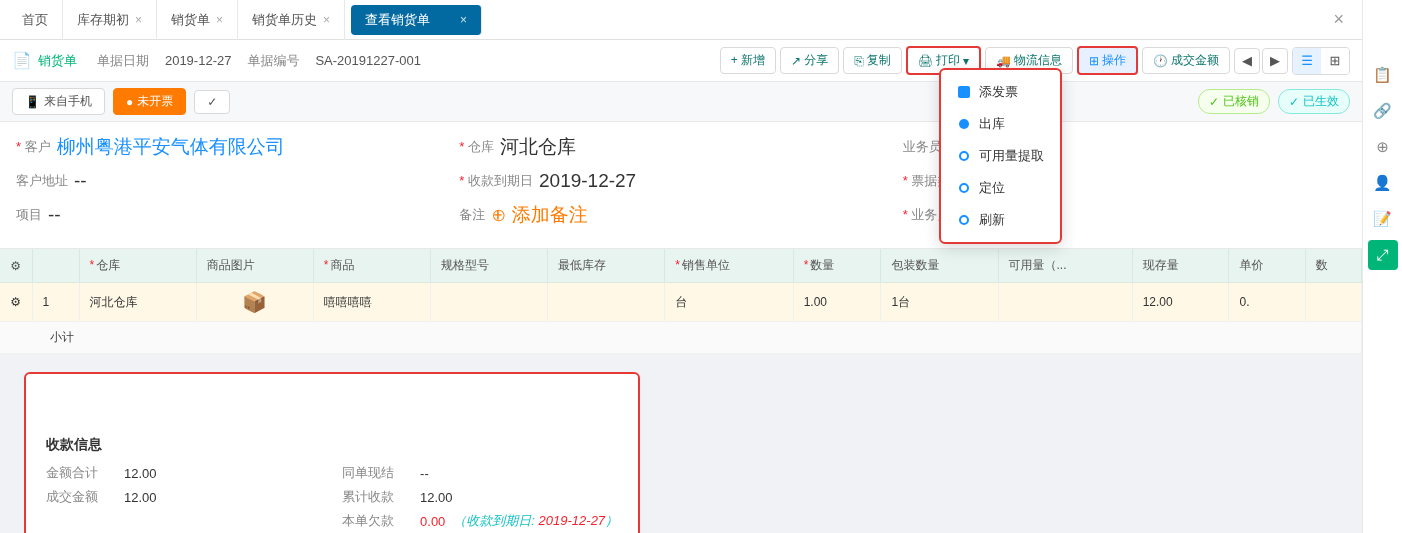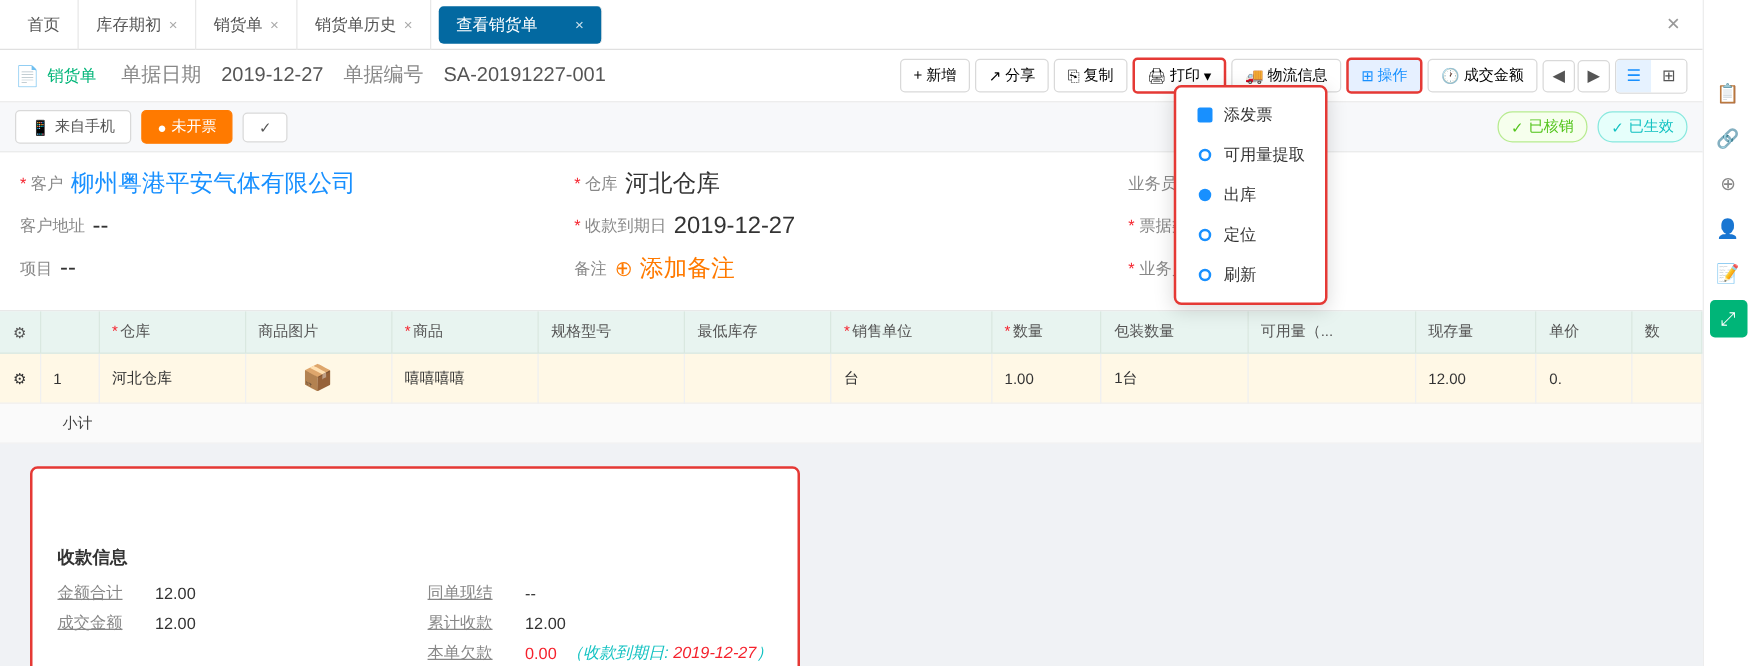--- a/index.html
+++ b/index.html
@@ -17,25 +17,25 @@
     .tab-item .close-btn { margin-left: 6px; color: #aaa; font-size: 12px; cursor: pointer; }
     .tab-item.green-tab { background: #0369a1; color: #fff; border-radius: 4px; margin: 0 6px; height: 30px; padding: 0 14px; gap: 24px; }
     .tab-bar-close { margin-left: auto; color: #999; font-size: 18px; cursor: pointer; padding: 0 10px; }
 
     
     .doc-toolbar {
       display: flex; align-items: center; background: #fff; padding: 6px 12px;
       border-bottom: 1px solid #e8e8e8; gap: 8px;
     }
     .doc-title { display: flex; align-items: center; gap: 6px; color: #00b578; font-size: 13px; font-weight: 500; margin-right: 12px; }
-    .doc-meta { display: flex; align-items: center; gap: 16px; font-size: 16px; color: #555; text-align: center; }
+    .doc-meta { display: flex; align-items: center; gap: 16px; font-size: 13px; color: #555; text-align: center; }
     .toolbar-right { margin-left: auto; display: flex; align-items: center; gap: 4px; }
     .toolbar-btn {
       display: flex; align-items: center; gap: 3px; padding: 4px 10px; border: 1px solid #d9d9d9;
-      border-radius: 4px; cursor: pointer; font-size: 12px; color: #000000; background: #fff; white-space: nowrap;
+      border-radius: 4px; cursor: pointer; font-size: 12px; color: #0f766e; background: #fff; white-space: nowrap;
     }
     .toolbar-btn.active-op { background: #e6f2ff; border-color: #1890ff; color: #1890ff; }
     .toolbar-btn.outlined-red { border: 2px solid #e53935; }
     .nav-arrows { display: flex; gap: 2px; }
     .nav-arrow { width: 26px; height: 26px; border: 1px solid #d9d9d9; border-radius: 4px; cursor: pointer; display: flex; align-items: center; justify-content: center; background: #fff; color: #555; }
     .view-btns { display: flex; border: 1px solid #d9d9d9; border-radius: 4px; overflow: hidden; }
     .view-btn { width: 28px; height: 26px; cursor: pointer; display: flex; align-items: center; justify-content: center; background: #fff; color: #555; }
     .view-btn.active { background: #e6f2ff; color: #1890ff; }
 
     
@@ -70,21 +70,21 @@
     .required-star { color: #f5222d; margin-right: 2px; }
 
     
     .payment-box {
       margin: 10px 12px; background: #fff; border: 2px solid #e53935; border-radius: 6px;
       padding: 14px 20px; display: inline-block; min-width: 520px;
     }
     .payment-title { font-size: 14px; font-weight: bold; color: #333; margin-bottom: 10px; margin-top: 48px; }
     .payment-grid { display: grid; grid-template-columns: 1fr 1fr; gap: 6px 20px; }
     .payment-row { display: flex; align-items: center; gap: 8px; font-size: 13px; }
-    .payment-label { color: #888; width: 70px; text-decoration: underline; }
+    .payment-label { color: #888; width: 70px; }
     .payment-value { color: #333; }
     .payment-value.red { color: #f5222d; }
     .payment-value.teal { color: #13c2c2; font-style: italic; }
 
     
     .dropdown-menu {
       position: absolute; top: 68px; right: 340px; background: #fff;
       border: 2px solid #e53935; border-radius: 6px; box-shadow: 0 4px 16px rgba(0,0,0,0.15);
       z-index: 100; min-width: 120px; padding: 6px 0;
     }
@@ -350,29 +350,29 @@
 
 <div class="dropdown-menu">
   <div class="dropdown-item">
     <span class="dropdown-icon">
       <span class="icon-square"></span>
     </span>
     <span>添发票</span>
   </div>
   <div class="dropdown-item">
     <span class="dropdown-icon">
+      <span class="icon-circle"></span>
+    </span>
+    <span>出库</span>
+  </div>
+  <div class="dropdown-item">
+    <span class="dropdown-icon">
       <span class="icon-circle-outline"></span>
     </span>
     <span>可用量提取</span>
-  </div>
-  <div class="dropdown-item">
-    <span class="dropdown-icon">
-      <span class="icon-circle"></span>
-    </span>
-    <span>出库</span>
   </div>
   <div class="dropdown-item">
     <span class="dropdown-icon">
       <span class="icon-circle-outline"></span>
     </span>
     <span>定位</span>
   </div>
   <div class="dropdown-item">
     <span class="dropdown-icon">
       <span class="icon-circle-outline"></span>

